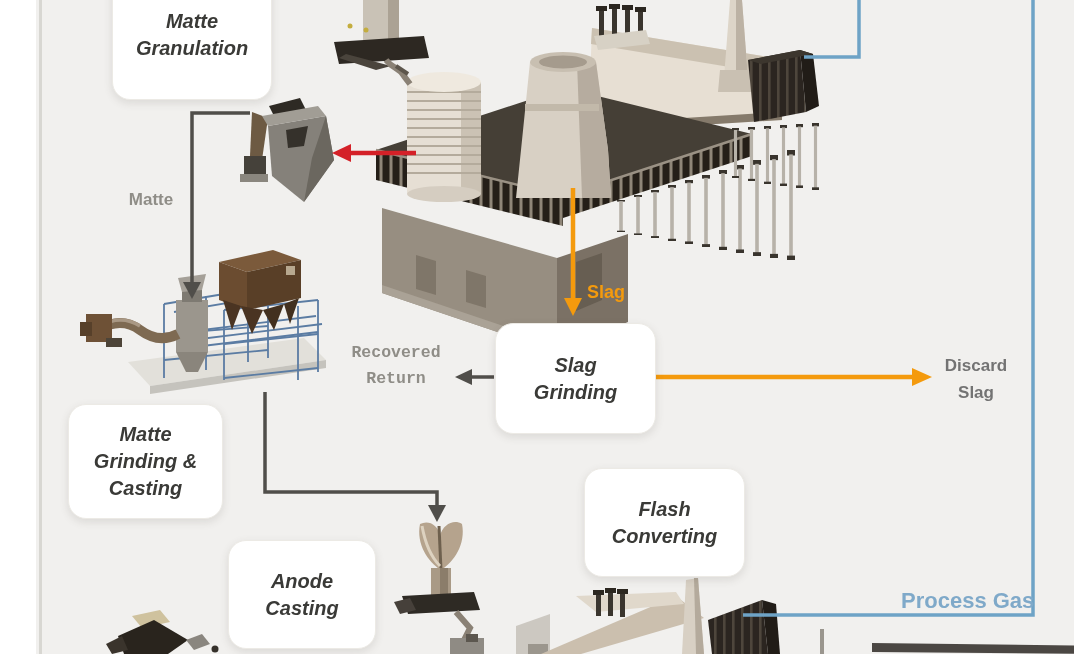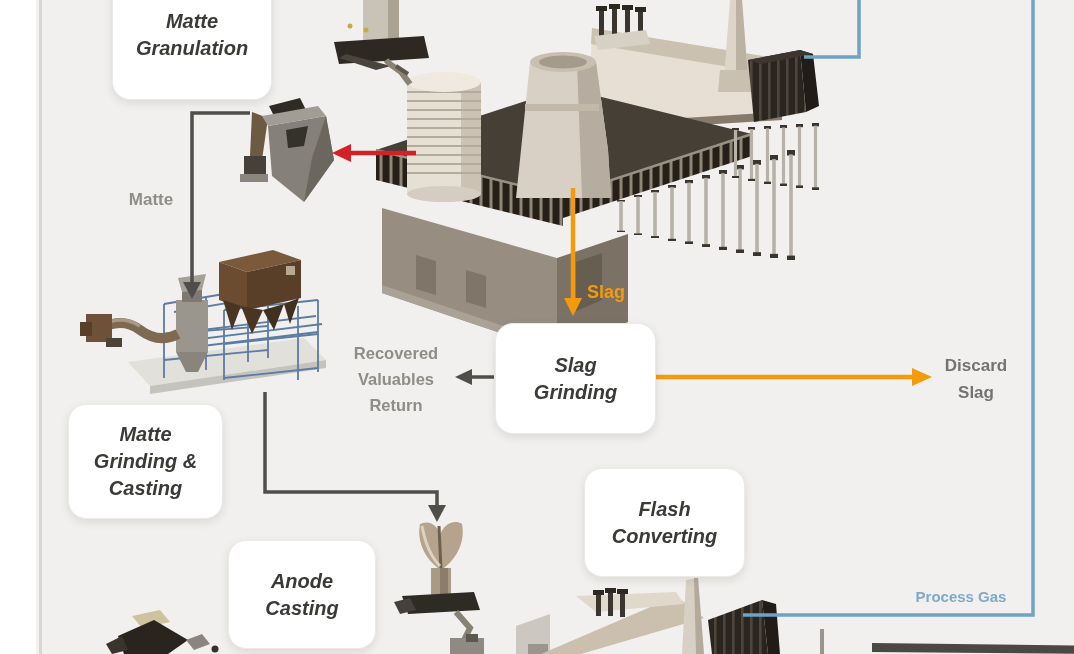--- a/index.html
+++ b/index.html
@@ -18,21 +18,21 @@
     display:flex; flex-direction:column; align-items:center; justify-content:center;
     font-weight:bold; font-style:italic; font-size:20px; line-height:27px;
     text-align:center; color:#3a3a37;
   }
   .pbox .ln{display:block; white-space:nowrap;}
   .flow-label{position:absolute; font-weight:bold; text-align:center; white-space:nowrap;}
   .flow-label .ln{display:block;}
   .gray-note{font-size:16.5px; line-height:26px;}
   .sz17{font-size:17px; line-height:27px;}
   .sz18{font-size:18px;}
-  .sz16{font-size:15px;}
+  .sz16{font-size:22px;}
 </style>
 </head>
 <body>
 
 <div class="stage" style="background: rgb(241, 240, 238);">
 
   <svg width="1074" height="654" viewBox="0 0 1074 654">
     <defs>
       <pattern id="slats" width="10" height="8" patternUnits="userSpaceOnUse">
         <rect width="10" height="8" fill="#251f18"></rect>
@@ -294,23 +294,22 @@
     <span class="ln">Grinding</span>
   </div>
 
   <div class="pbox" style="left: 548px; top: 468px; width: 159px; height: 107px; color: rgb(58, 58, 55);">
     <span class="ln">Flash</span>
     <span class="ln">Converting</span>
   </div>
 
   <div class="flow-label sz17" style="left: 75px; top: 186px; width: 80px; color: rgb(143, 141, 135);">Matte</div>
 
-  <div class="flow-label gray-note" style="left: 300px; top: 340px; width: 120px; color: rgb(143, 141, 135);">
+  <div class="flow-label gray-note" style="left: 300px; top: 340px; width: 120px; color: rgb(143, 141, 135); font-family: Liberation Mono, monospace;">
     <span class="ln">Recovered</span>
-    <span class="ln">Valuables</span>
     <span class="ln">Return</span>
   </div>
 
   <div class="flow-label sz18" style="left: 551px; top: 282px; color: rgb(244, 154, 13);">Slag</div>
 
   <div class="flow-label sz17" style="left: 880px; top: 352px; width: 120px; color: #737373;">
     <span class="ln">Discard</span>
     <span class="ln">Slag</span>
   </div>
 

